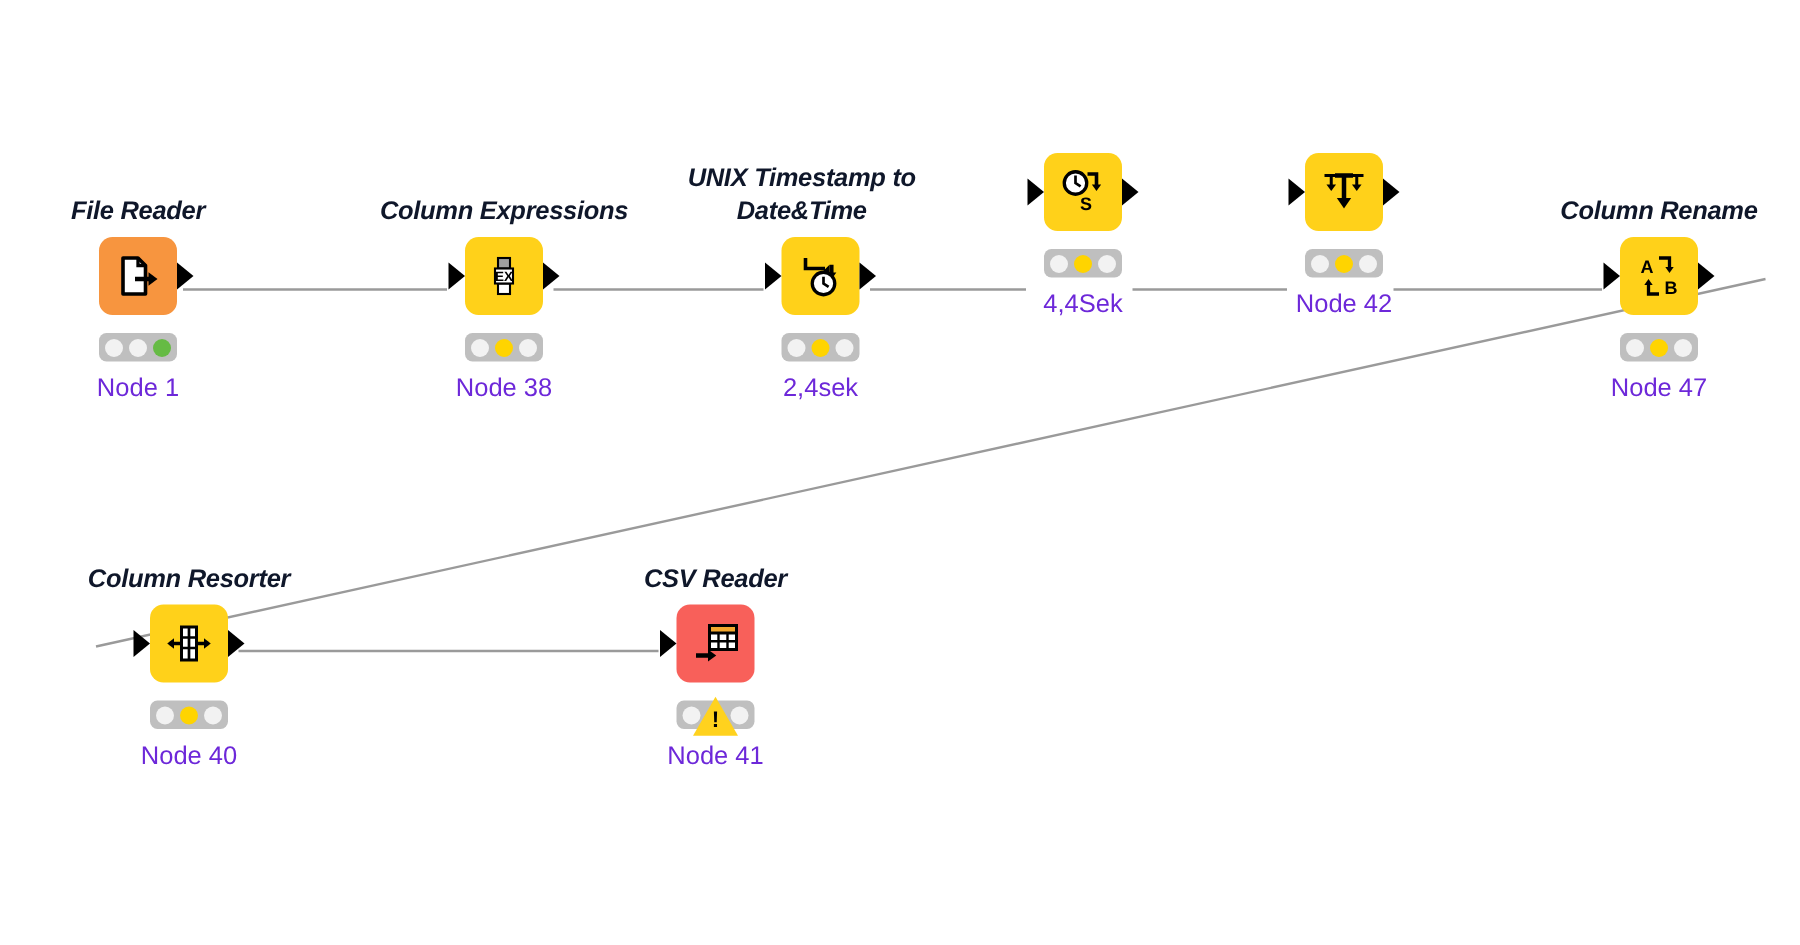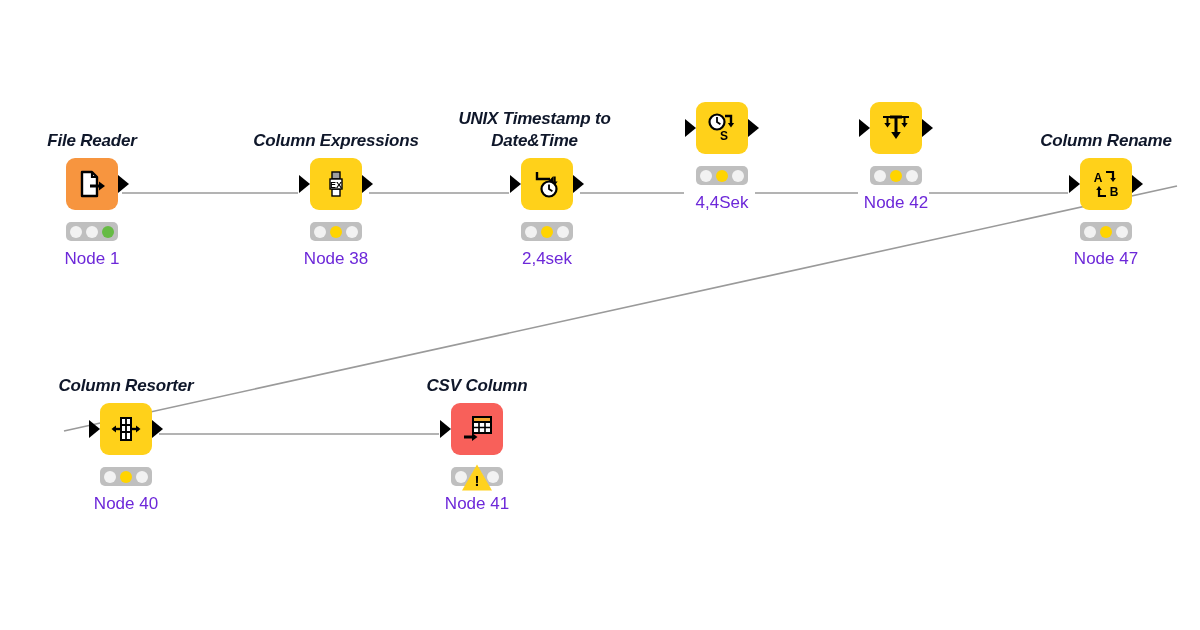--- a/index.html
+++ b/index.html
@@ -260,21 +260,21 @@
     <div class="status">
       <span class="lamp"></span>
       <span class="lamp yellow"></span>
       <span class="lamp"></span>
     </div>
     <div class="nodelabel">Node 40</div>
   </div>
 
   <div class="node" style="left:477px;top:341px;">
     <div class="titlebox">
-      <div class="title">CSV Column</div>
+      <div class="title">CSV Reader</div>
     </div>
     <div class="body-row">
       <div class="nodebody red">
         <span>
           <svg class="icon" viewBox="0 0 34 34">
             <rect x="13" y="5" width="18" height="16" fill="#fff" stroke="#000" stroke-width="2"></rect>
             <rect x="13" y="5" width="18" height="5" fill="#F3A72E" stroke="#000" stroke-width="2"></rect>
             <path d="M19 10v11M25 10v11M13 15.5h18" stroke="#000" stroke-width="1.6"></path>
             <path d="M4 25h10" stroke="#000" stroke-width="3"></path>
             <path d="M12 21l5.5 4-5.5 4z" fill="#000"></path>

